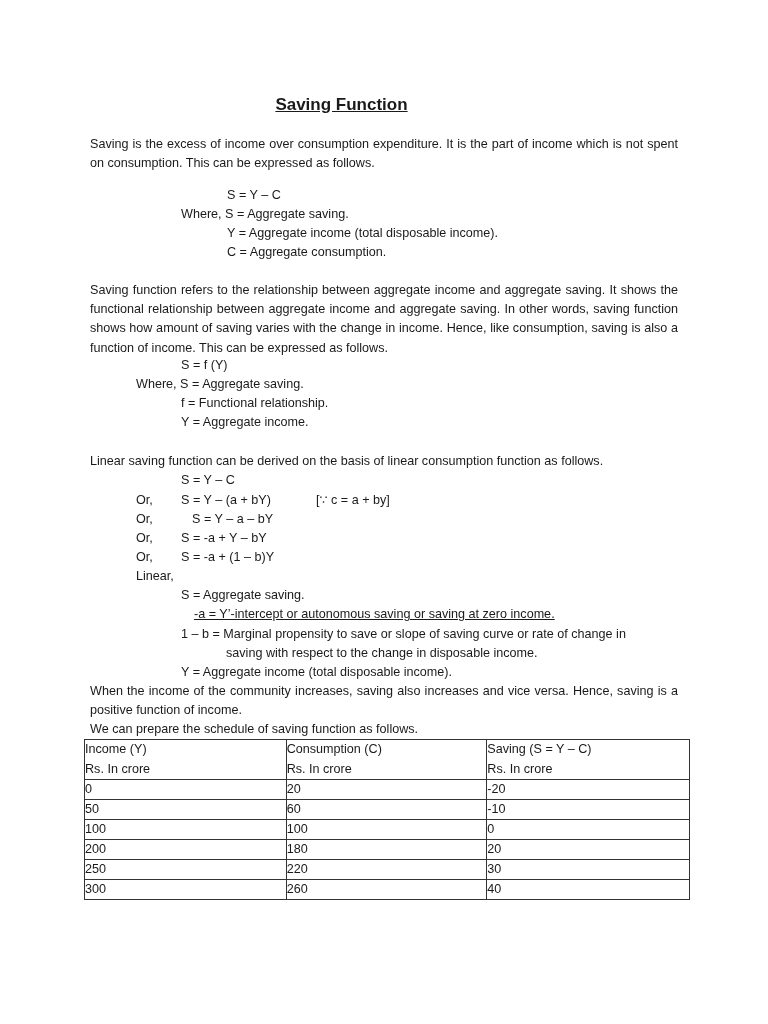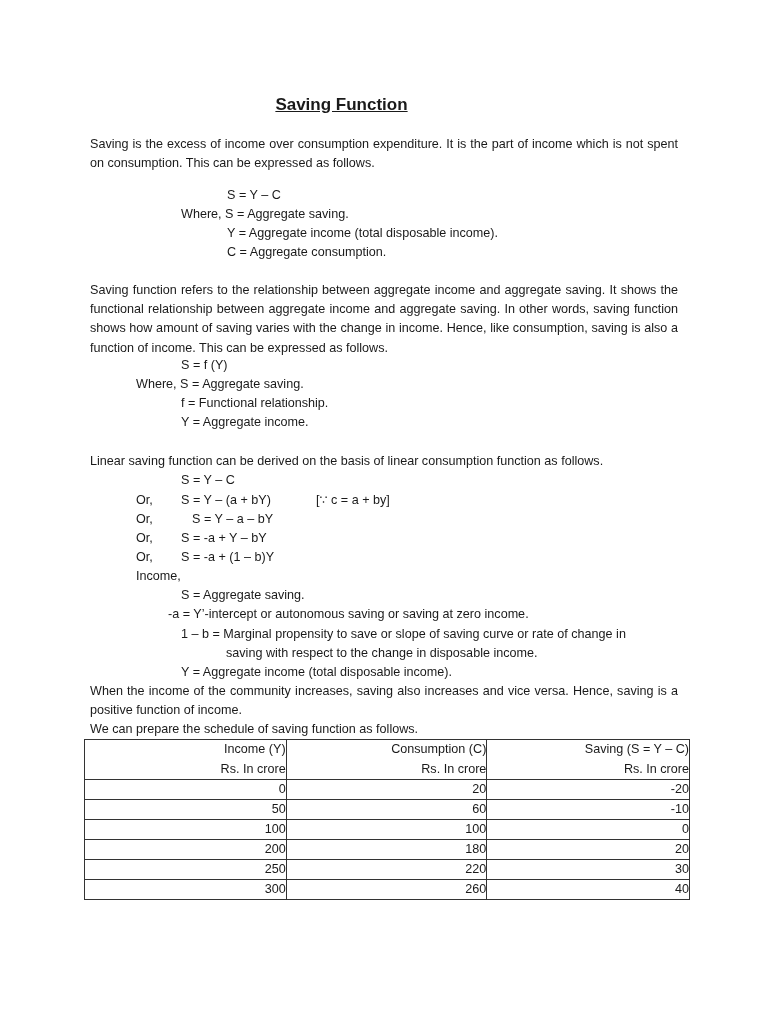--- a/index.html
+++ b/index.html
@@ -3,21 +3,21 @@
 <meta charset="utf-8">
 <style>
   html, body { margin: 0; padding: 0; background: #ffffff; }
   body { width: 768px; height: 1024px; position: relative; overflow: hidden;
          font-family: "Liberation Sans", sans-serif; color: #1a1a1a; font-size: 12.6px; }
   .line { position: absolute; white-space: nowrap; line-height: 19px; }
   .just { position: absolute; left: 90px; width: 588px; line-height: 19.2px; text-align: justify; text-align-last: left; }
   .title { position: absolute; left: 0; width: 683px; top: 95px; text-align: center;
            font-weight: bold; font-size: 17px; text-decoration: underline; }
   table.sched { position: absolute; left: 84px; top: 739px; width: 606px; border-collapse: collapse; }
-  table.sched td, table.sched th { border: 1px solid #333; text-align: right; font-weight: normal;
+  table.sched td, table.sched th { border: 1px solid #333; text-align: left; font-weight: normal;
            font-size: 12.6px; padding: 0; height: 19px; line-height: 19px; }
   table.sched th { line-height: 19.5px; }
 </style>
 </head>
 <body>
 
 <div>
 
   <div class="title">Saving Function</div>
 
@@ -42,23 +42,23 @@
 
   <div class="line" style="left:136px; top:510px;">Or,</div>
   <div class="line" style="left:192px; top:510px;">S = Y – a – bY</div>
 
   <div class="line" style="left:136px; top:529px;">Or,</div>
   <div class="line" style="left:181px; top:529px;">S = -a + Y – bY</div>
 
   <div class="line" style="left:136px; top:548px;">Or,</div>
   <div class="line" style="left:181px; top:548px;">S = -a + (1 – b)Y</div>
 
-  <div class="line" style="left:136px; top:567px;">Income,</div>
+  <div class="line" style="left:136px; top:567px;">Linear,</div>
   <div class="line" style="left:181px; top:586px;">S = Aggregate saving.</div>
-  <div class="line" style="left:168px; top:605px;">-a = Y’-intercept or autonomous saving or saving at zero income.</div>
+  <div class="line" style="left:194px; top:605px;text-decoration:underline;">-a = Y’-intercept or autonomous saving or saving at zero income.</div>
   <div class="line" style="left:181px; top:625px;">1 – b = Marginal propensity to save or slope of saving curve or rate of change in</div>
   <div class="line" style="left:226px; top:644px;">saving with respect to the change in disposable income.</div>
   <div class="line" style="left:181px; top:663px;">Y = Aggregate income (total disposable income).</div>
 
   <div class="just" style="top:682px;">When the income of the community increases, saving also increases and vice versa. Hence, saving is a positive function of income.</div>
   <div class="line" style="left:90px; top:720px;">We can prepare the schedule of saving function as follows.</div>
 
   <table class="sched">
     <colgroup>
         <col style="width:202px">

